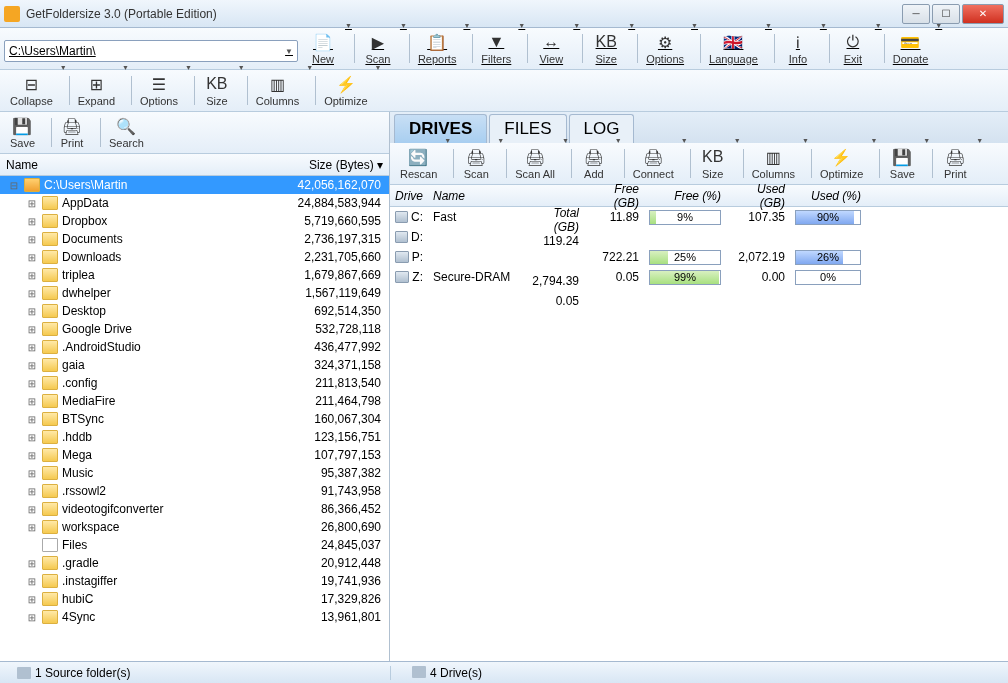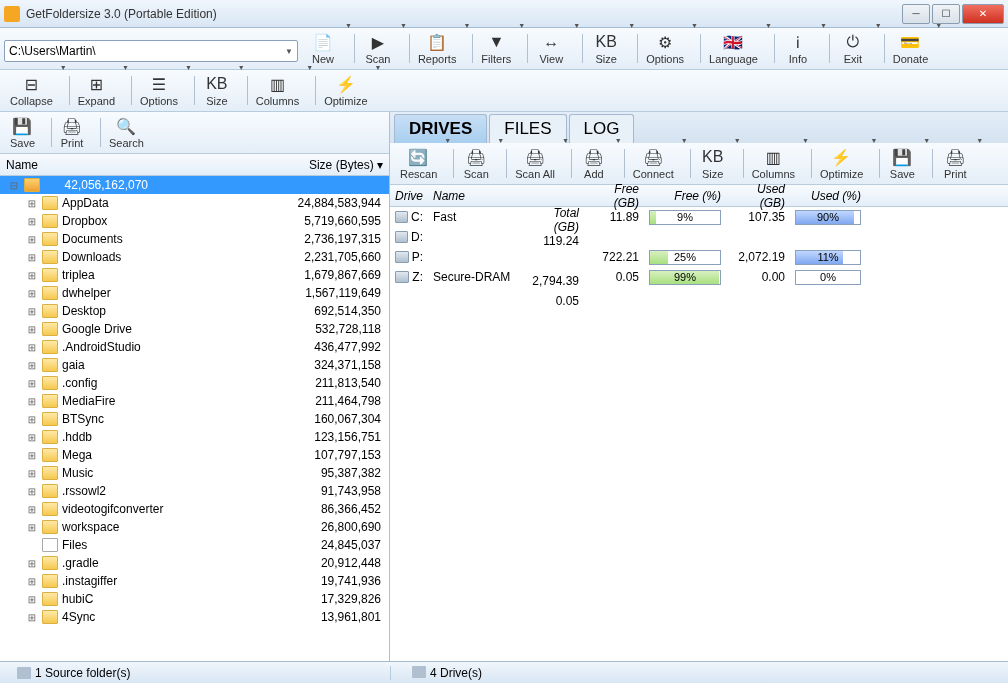--- a/index.html
+++ b/index.html
@@ -4,21 +4,21 @@
 <style>
 * { margin: 0; padding: 0; box-sizing: border-box; font-family: 'Segoe UI', Tahoma, sans-serif; font-size: 12px; }
 body { background: #d4e2f0; width: 1008px; height: 683px; overflow: hidden; display: flex; flex-direction: column; }
 .titlebar { height: 28px; background: linear-gradient(#f0f6fc, #d8e6f4); display: flex; align-items: center; padding: 0 4px; border-bottom: 1px solid #a5b9d0; }
 .titlebar-icon { width: 16px; height: 16px; background: #f5a623; border-radius: 2px; margin-right: 6px; }
 .titlebar-text { flex: 1; color: #333; }
 .winbtns { display: flex; gap: 2px; }
 .winbtn { width: 28px; height: 20px; background: linear-gradient(#f0f4f8,#d8e0e8); border: 1px solid #8a9cb0; border-radius: 2px; display: flex; align-items: center; justify-content: center; font-size: 10px; color: #333; }
 .winbtn.close { background: linear-gradient(#f07060,#d03020); color: white; width: 42px; }
 
-.main-toolbar { background: linear-gradient(#f8fbfe,#e4eef8); border-bottom: 1px solid #b8ccde; padding: 2px 4px; display: flex; align-items: flex-start; }
+.main-toolbar { background: linear-gradient(#f8fbfe,#e4eef8); border-bottom: 1px solid #b8ccde; padding: 2px 4px; display: flex; align-items: flex-start; text-decoration: underline; }
 .path-combo { width: 294px; height: 22px; background: white; border: 1px solid #8aa0bd; border-radius: 2px; display: flex; align-items: center; padding: 0 4px; margin-right: 4px; margin-top: 10px; }
 .combo-arrow { margin-left: auto; color: #555; font-size: 8px; }
 
 .tbbtn { display: flex; flex-direction: column; align-items: center; padding: 2px 6px; color: #333; min-width: 42px; position: relative; }
 .tbbtn .ic { width: 20px; height: 20px; display: flex; align-items: center; justify-content: center; font-size: 16px; }
 .tbbtn .lbl { font-size: 11px; margin-top: 1px; }
 .tbsep { width: 1px; background: #b0c0d0; margin: 4px 2px; align-self: stretch; }
 .dd { font-size: 7px; color: #555; margin-left: 1px; position: relative; top: -8px; }
 
 .sub-toolbar { background: linear-gradient(#f8fbfe,#e4eef8); border-bottom: 1px solid #b8ccde; padding: 2px 4px; display: flex; align-items: center; }
@@ -231,20 +231,21 @@
     </div>
     <div class="tree-header">
       <div class="col1">Name</div>
       <div class="col2"><span>Size (Bytes)</span> ▾</div>
     </div>
     <div class="tree-body" id="tree-body">
         <div class="tree-row sel">
           <span class="ind" style="width:6px"></span>
           <span class="exp">⊟</span>
           <span class="fic root"></span>
+          <span class="nm">C:\Users\Martin</span>
           <span class="sz">42,056,162,070</span>
         </div>
         <div class="tree-row">
           <span class="ind" style="width:24px"></span>
           <span class="exp">⊞</span>
           <span class="fic"></span>
           <span class="nm">AppData</span>
           <span class="sz">24,884,583,944</span>
         </div>
         <div class="tree-row">
@@ -535,21 +536,21 @@
           <div class="dc5">
             <div class="pbar">
               <div class="pfill green" style="width:25%"></div>
               <span class="ptxt">25%</span>
             </div>
           </div>
           <div class="dc6">2,072.19</div>
           <div class="dc7">
             <div class="pbar">
               <div class="pfill blue" style="width:74%"></div>
-              <span class="ptxt">11%</span>
+              <span class="ptxt">26%</span>
             </div>
           </div>
         </div>
         <div class="drive-row">
           <div class="dc1">
             <span class="dic"></span>
             <span>Z:</span>
           </div>
           <div class="dc2" style="text-align:left">Secure-DRAM</div>
           <div class="dc3">0.05</div>

